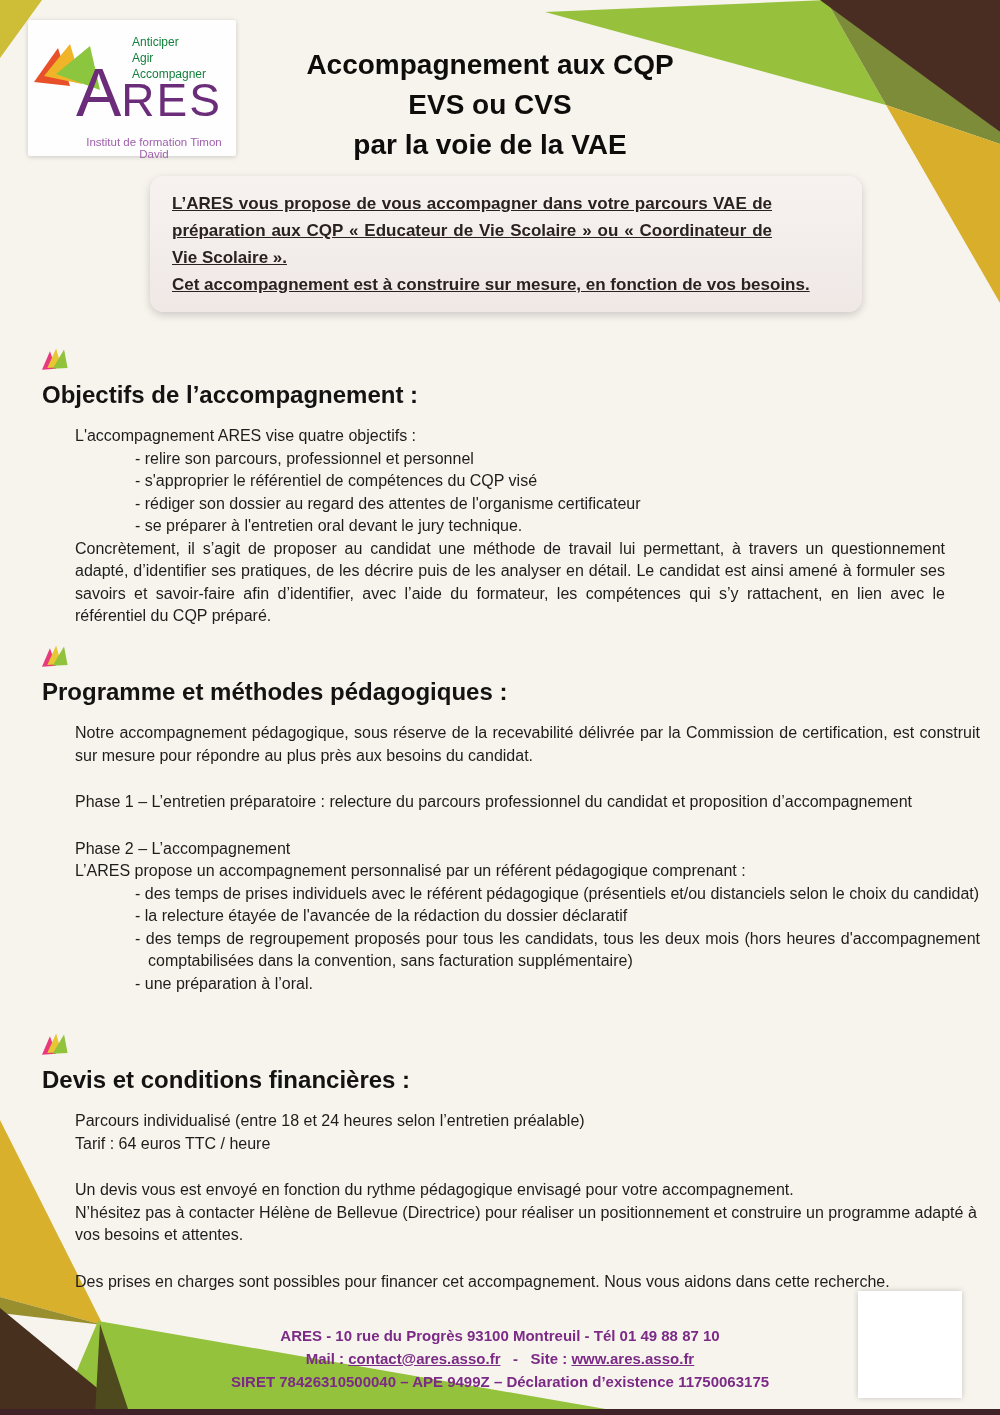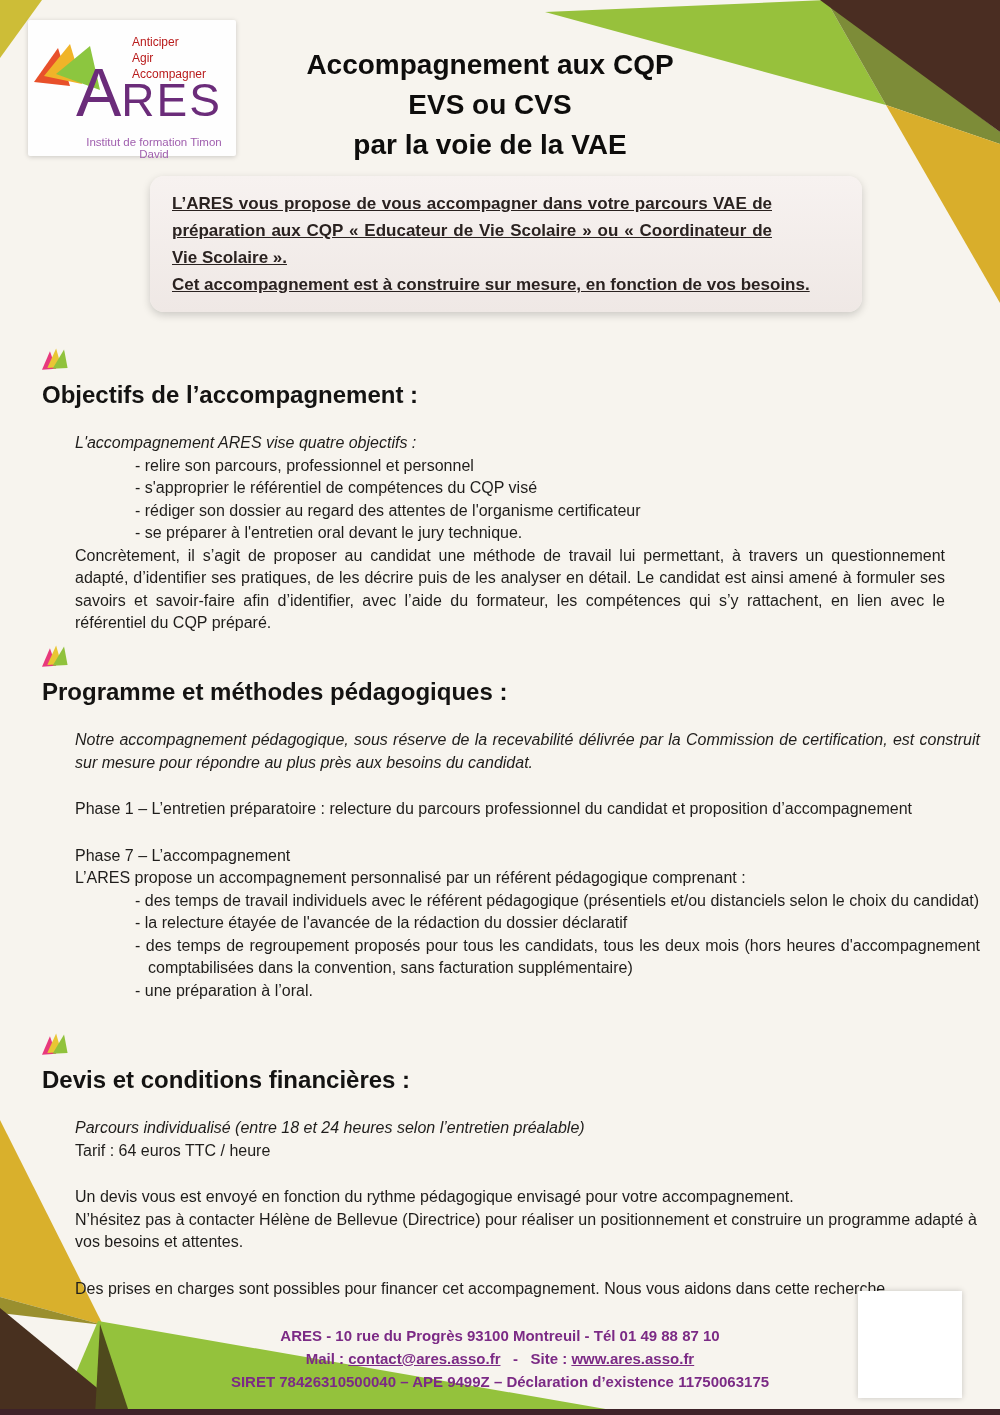--- a/index.html
+++ b/index.html
@@ -8,21 +8,21 @@
   .decor{position:absolute;left:0;top:0;width:1000px;height:1415px;z-index:0;}
 
   
   .logo-card{position:absolute;left:28px;top:20px;width:208px;height:136px;background:#fefefe;
              border-radius:2px;box-shadow:0 1px 5px rgba(0,0,0,.18);z-index:2;}
   .logo-tris{position:absolute;left:6px;top:22px;}
   .logo-name{position:absolute;left:48px;top:38px;display:flex;align-items:baseline;
              color:#6b2c7a;font-weight:400;}
   .logo-a{font-size:68px;line-height:1;}
   .logo-rest{font-size:46px;line-height:1;letter-spacing:2px;}
-  .logo-tagline{position:absolute;left:104px;top:14px;font-size:12px;line-height:16px;color:#b91c1c;}
+  .logo-tagline{position:absolute;left:104px;top:14px;font-size:12px;line-height:16px;color:#15803d;}
   .logo-subtitle{position:absolute;left:0;right:0;top:116px;text-align:center;
                  font-size:11.5px;color:#a05fae;margin-left:44px;}
 
   
   .doc-title{position:absolute;left:230px;top:26px;width:520px;text-align:center;z-index:1;
              font-size:28px;line-height:40px;font-weight:700;color:#0e0d0c;}
 
   
   .intro-box{position:absolute;left:150px;top:176px;width:712px;min-height:122px;z-index:1;
              background:linear-gradient(180deg,#f7f2f0 0%,#efe8e5 100%);
@@ -34,21 +34,21 @@
   
   .doc-section{position:absolute;left:42px;width:930px;z-index:1;}
   #section-1{top:345px;}
   #section-2{top:642px;}
   #section-3{top:1030px;}
   .sec-head{display:flex;align-items:flex-start;gap:8px;flex-direction:column;}
   .sec-head h2{margin:0;font-size:24px;line-height:28px;font-weight:700;color:#141312;}
   .sec-icon{flex:0 0 auto;margin-top:2px;}
   .sec-body{margin-left:33px;width:905px;font-size:16px;line-height:22.5px;color:#1f1d1b;}
   .sec-body .blk{margin:0;}
-  .sec-body .first{margin-top:23px;font-style:italic;}
+  .sec-body .first{margin-top:16px;}
   .sec-body .gap{margin-top:24px;}
   .sec-body .bullet{padding-left:73px;text-indent:-13px;}
   .sec-body .justify{text-align:justify;max-width:870px;}
   .sec-body .justify-full{text-align:justify;}
   .sec-body .nowrap{white-space:nowrap;}
 
   
   .doc-footer{position:absolute;left:50px;top:1324px;width:900px;text-align:center;z-index:1;
               color:#7b2a85;font-size:15px;line-height:23px;font-weight:700;}
   .doc-footer a{color:#7b2a85;text-decoration:underline;cursor:pointer;}
@@ -129,23 +129,23 @@
       <svg class="sec-icon" width="30" height="26" viewBox="0 0 34 26" aria-hidden="true">
         <polygon points="0,24 9,3 16,23" fill="#e8397c"></polygon>
         <polygon points="6,22 16,0 22,21" fill="#e9c634"></polygon>
         <polygon points="12,23 25,1 29,22" fill="#90c23c"></polygon>
       </svg>
       <h2>Programme et méthodes pédagogiques :</h2>
     </div>
     <div class="sec-body">
       <p class="blk first justify-full">Notre accompagnement pédagogique, sous réserve de la recevabilité délivrée par la Commission de certification, est construit sur mesure pour répondre au plus près aux besoins du candidat.</p>
       <p class="blk gap nowrap">Phase 1 – L’entretien préparatoire : relecture du parcours professionnel du candidat et proposition d’accompagnement</p>
-      <p class="blk gap">Phase 7 – L’accompagnement</p>
+      <p class="blk gap">Phase 2 – L’accompagnement</p>
       <p class="blk">L’ARES propose un accompagnement personnalisé par un référent pédagogique comprenant :</p>
-      <p class="blk bullet">- des temps de travail individuels avec le référent pédagogique (présentiels et/ou distanciels selon le choix du candidat)</p>
+      <p class="blk bullet">- des temps de prises individuels avec le référent pédagogique (présentiels et/ou distanciels selon le choix du candidat)</p>
       <p class="blk bullet">- la relecture étayée de l'avancée de la rédaction du dossier déclaratif</p>
       <p class="blk bullet justify-full">- des temps de regroupement proposés pour tous les candidats, tous les deux mois (hors heures d'accompagnement comptabilisées dans la convention, sans facturation supplémentaire)</p>
       <p class="blk bullet">- une préparation à l’oral.</p>
     </div>
   </section>
 
   <section class="doc-section" id="section-3">
     <div class="sec-head">
       <svg class="sec-icon" width="30" height="26" viewBox="0 0 34 26" aria-hidden="true">
         <polygon points="0,24 9,3 16,23" fill="#e8397c"></polygon>

